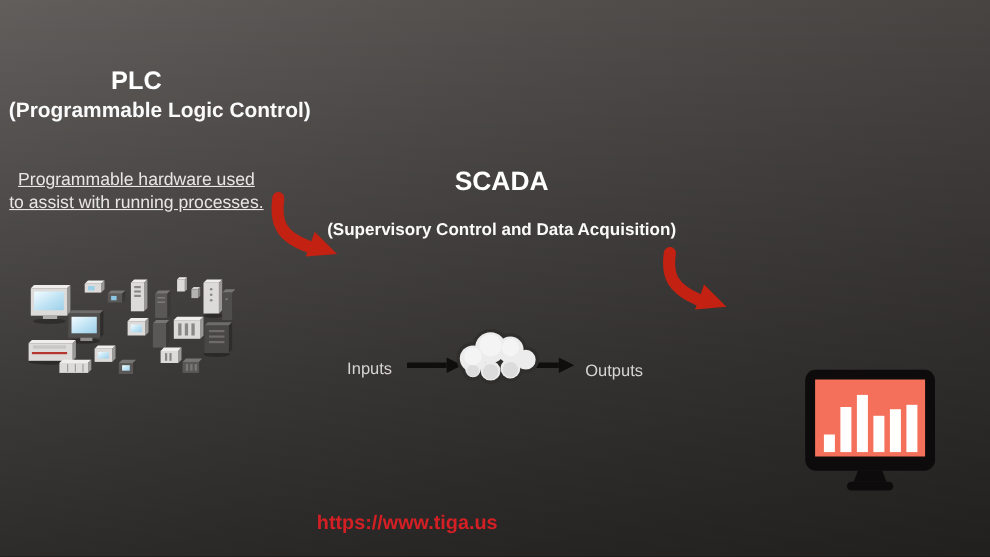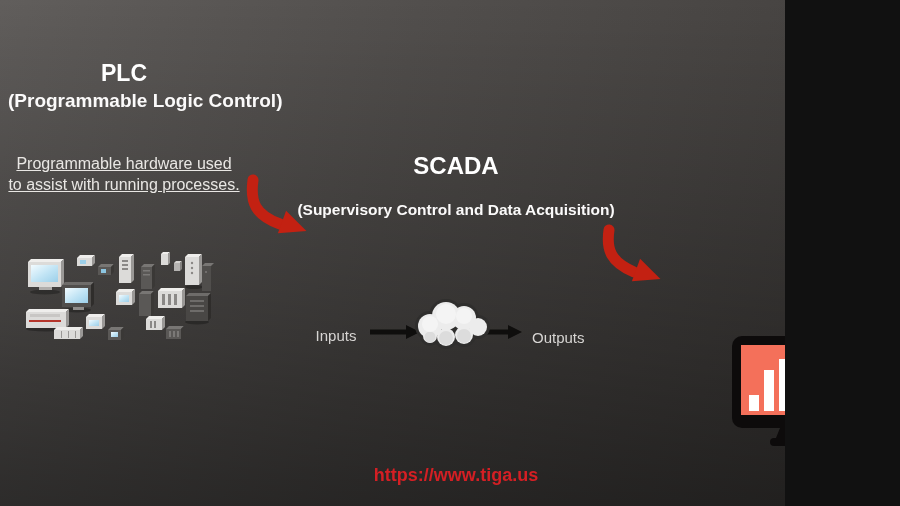--- a/index.html
+++ b/index.html
@@ -1,17 +1,17 @@
 <!DOCTYPE html>
 <html style="--accent-red: #c32112; --url-red: #d41f24; --screen-salmon: #f4705a;"><head>
 <meta charset="utf-8">
 <style>
   html,body { margin:0; padding:0; background:#111; }
   .canvas {
-    position:relative; width:785px; height:506px; overflow:hidden;
+    position:relative; width:900px; height:506px; overflow:hidden;
     background:
       linear-gradient(to bottom, rgba(0,0,0,0) 0%, rgba(0,0,0,0.52) 100%),
       linear-gradient(100deg, #615e5c 0%, #524f4d 48%, #454240 100%);
     font-family:"Liberation Sans", sans-serif;
   }
   .col { position:absolute; text-align:center; z-index:2; }
   .col h2 { margin:0; color:#ffffff; font-weight:bold; }
   .col h3 { margin:0; color:#fbfafa; font-weight:bold; white-space:nowrap; }
   .col p  { color:#e9e7e4; font-size:16px; line-height:21px; margin:0;text-decoration:underline; }
 
@@ -38,21 +38,21 @@
   .flow-label { position:absolute; z-index:2; color:#d7d5d3; font-size:15px; }
   .flow-label.inputs  { left:306px; top:327px; width:60px; text-align:center; }
   .flow-label.outputs { left:532px; top:329px; width:66px; text-align:left; }
   .flow-svg { position:absolute; left:368px; top:294px; z-index:2; }
 
   .monitor-svg { position:absolute; left:726px; top:336px; z-index:2; }
   .monitor-screen { fill:var(--screen-salmon); }
 
   .footer-url {
     position:absolute; left:288px; top:465px; width:336px; z-index:2;
-    text-align:center; font-size:18px; font-weight:bold; color:var(--url-red);
+    font-size:18px; font-weight:bold; color:var(--url-red);
   }
 </style>
 </head>
 <body>
 
 <div class="canvas">
 
   <svg class="arrows-overlay" width="900" height="506" viewBox="0 0 900 506">
     <g>
       <path class="red-arrow-path" d="M253,180 C250,202 255,215 280,224"></path>

